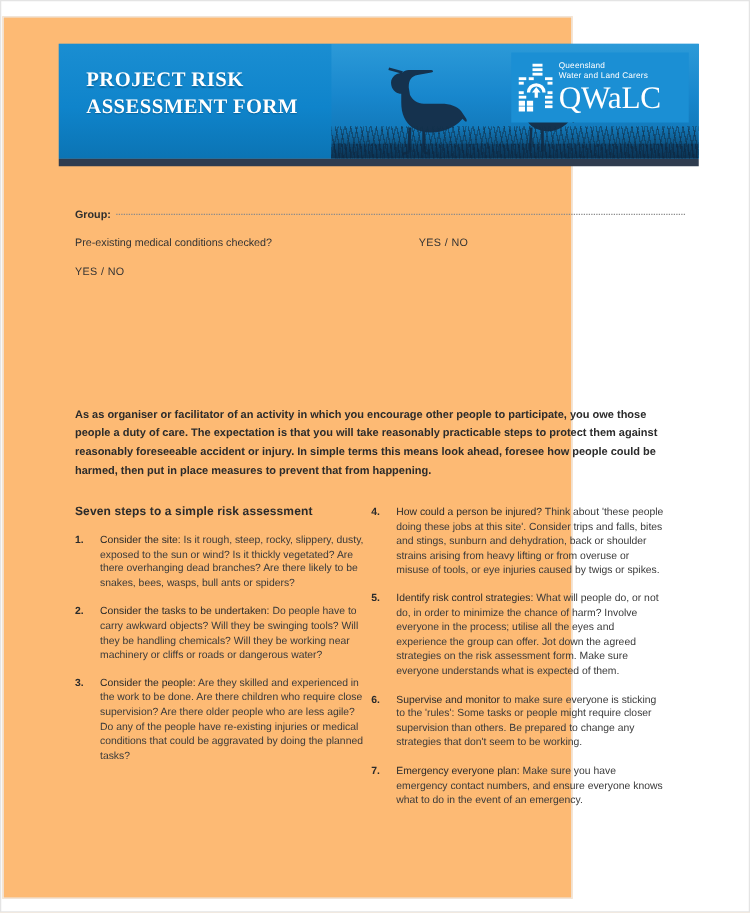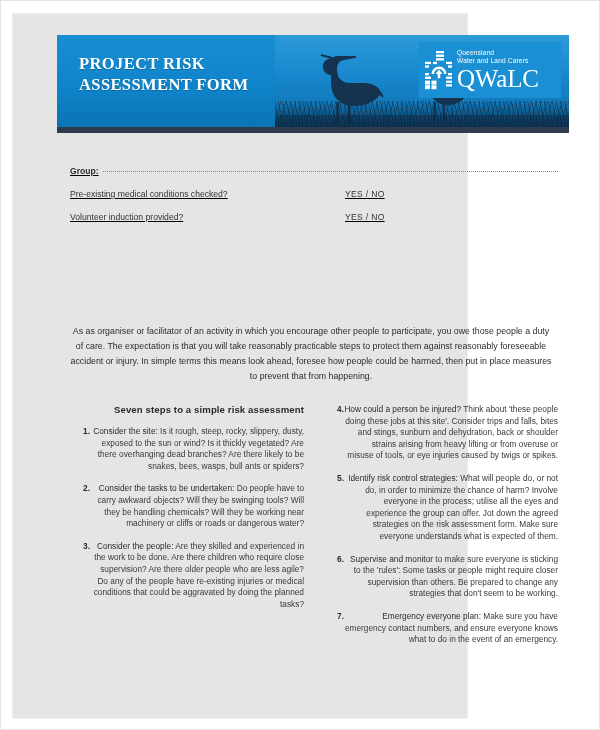--- a/index.html
+++ b/index.html
@@ -16,25 +16,25 @@
   .page {
     position: relative;
     width: 600px;
     height: 730px;
     background: #ffffff;
     box-sizing: border-box;
     border: 1px solid #e4e4e4;
   }
   .page-inner {
     position: absolute;
-    left: 11px;
+    left: 1px;
     top: 12px;
     width: 456px;
     height: 706px;
-    background: #e5e5e5;
+    background: #fdba74;
     box-sizing: border-box;
     border: 1px solid #ededed;
   }
 
   
   .banner {
     position: absolute;
     left: 44px;
     top: 21px;
     width: 512px;
@@ -140,21 +140,20 @@
     letter-spacing: -.2px;
     margin-top: 1px;
   }
 
   
   .form-area {
     position: absolute;
     left: 57px;
     top: 152px;
     width: 488px;
-    text-decoration: underline;
   }
   .field-row {
     display: flex;
     align-items: baseline;
     margin-bottom: 10.5px;
   }
   .field-label {
     font-size: 8.6px;
     font-weight: bold;
     color: #2e2e2e;
@@ -184,34 +183,33 @@
   }
 
   
   .intro {
     position: absolute;
     left: 57px;
     top: 301px;
     width: 482px;
     font-size: 8.8px;
     line-height: 15.1px;
-    font-weight: normal;
+    font-weight: bold;
     color: #2b2b2b;
-    text-align: center;
+    text-align: left;
   }
 
   
   .columns {
     position: absolute;
     left: 57px;
     top: 390px;
     width: 488px;
     display: flex;
-    gap: 20px;
-    text-align: right;
+    gap: 3px;
   }
   .col { width: 234px; }
   .col-heading {
     font-size: 9.6px;
     font-weight: bold;
     color: #2b2b2b;
     margin: 0 0 11px 0;
     letter-spacing: .1px;
   }
   .col-sub {
@@ -325,21 +323,20 @@
       <div class="field-row">
         <span class="field-label">Group:</span>
         <span class="field-dots"></span>
       </div>
 
       <div class="qa-row">
         <span class="qa-question">Pre-existing medical conditions checked?</span>
         <span class="qa-answer">YES  /  NO</span>
       </div>
       <div class="qa-row">
-        <span class="qa-question">Volunteer induction provided?</span>
         <span class="qa-answer">YES  /  NO</span>
       </div>
     </div>
 
     <p class="intro">As as organiser or facilitator of an activity in which you encourage other people to participate, you owe those people a duty of care. The expectation is that you will take reasonably practicable steps to protect them against reasonably foreseeable accident or injury. In simple terms this means look ahead, foresee how people could be harmed, then put in place measures to prevent that from happening.</p>
 
     <div class="columns">
 
       <div class="col">
         <h2 class="col-heading">Seven steps to a simple risk assessment</h2>

